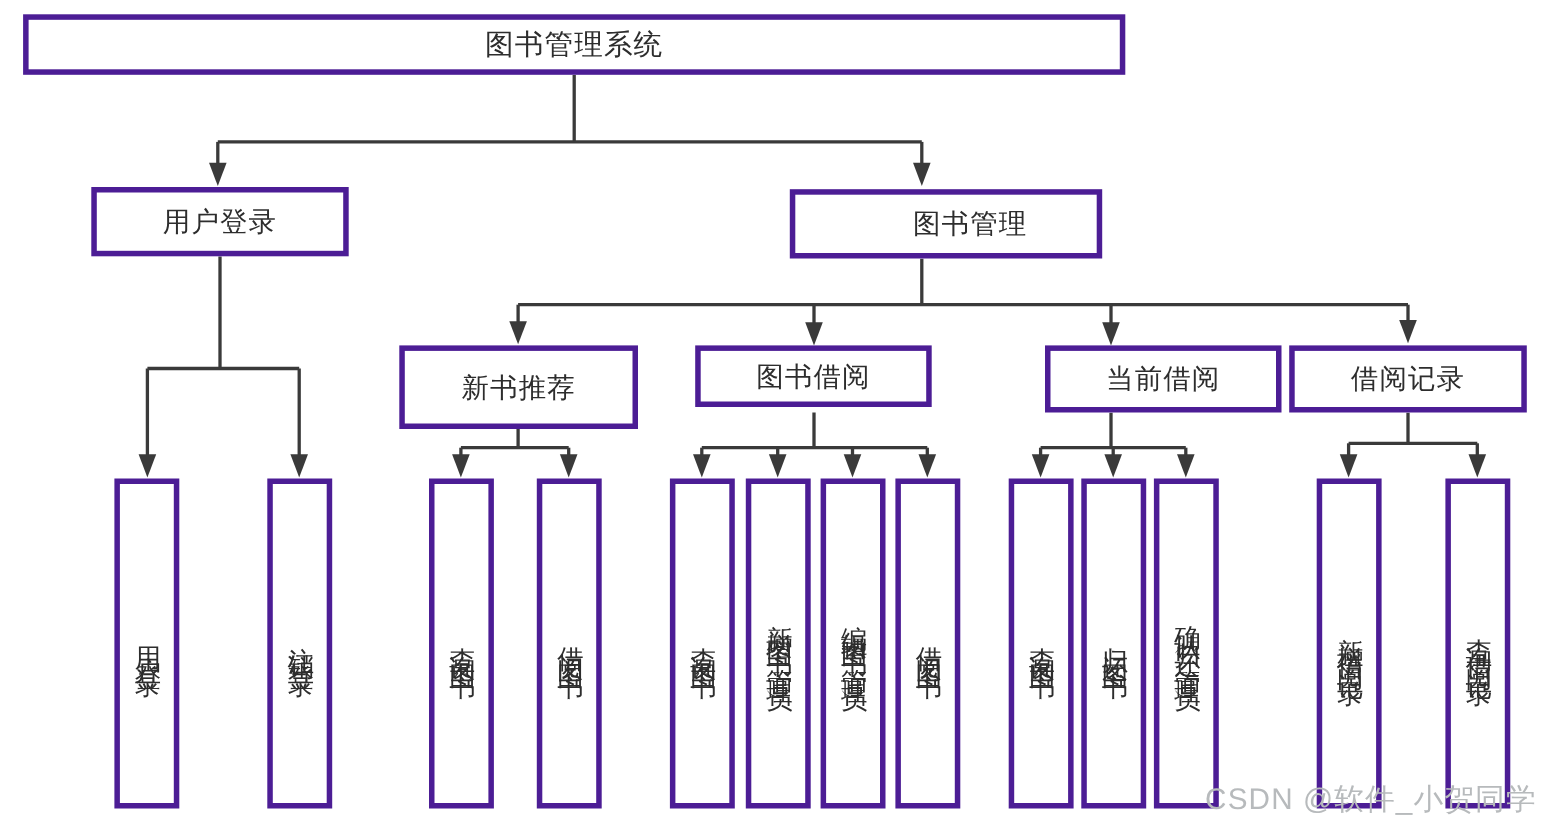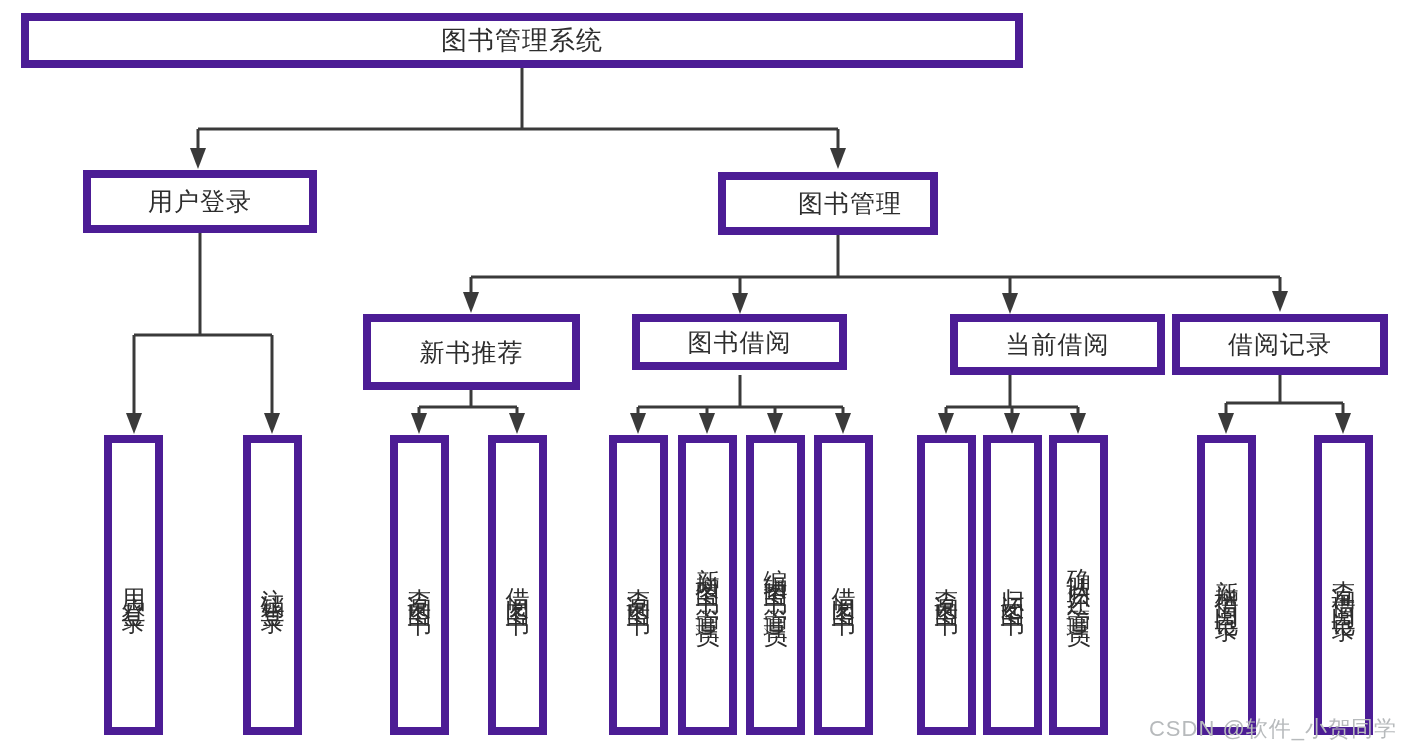--- a/index.html
+++ b/index.html
@@ -6,21 +6,21 @@
   #stage{
     position:relative;
     width:1405px;height:747px;
     background:#ffffff;
     font-family:"Liberation Sans","DejaVu Sans",sans-serif;
     overflow:hidden;
   }
   .node{
     position:absolute;
     box-sizing:border-box;
-    border:8px solid #4c1d95;
+    border:5px solid #4c1d95;
     background:#ffffff;
     display:flex;align-items:center;justify-content:center;
     color:#2d2d2d;
   }
   .hnode{font-size:25px;letter-spacing:1px;}
   .root{font-size:26px;}
   .leaf{
     width:59px;height:300px;top:435px;
   }
   .vtext{
@@ -34,21 +34,21 @@
   }
   #connectors{
     position:absolute;left:0;top:0;width:1405px;height:747px;
     pointer-events:none;
   }
   #connectors line{stroke:#3a3a3a;stroke-width:3;}
   #connectors polygon{fill:#3a3a3a;}
   #watermark{
     position:absolute;
     right:8px;bottom:3px;
-    font-size:22px;
+    font-size:27px;
     color:#b7babc;
     letter-spacing:1px;
     z-index:10;
   }
 </style>
 </head>
 <body>
 
 <div id="stage">
 
@@ -114,21 +114,21 @@
     <polygon points="1335,413 1351,413 1343,434"></polygon>
   </svg>
 
   <div class="node hnode root" style="left:21px;top:13px;width:1002px;height:55px;">
     <span>图书管理系统</span>
   </div>
 
   <div class="node hnode" style="left:83px;top:170px;width:234px;height:63px;">
     <span>用户登录</span>
   </div>
-  <div class="node hnode" style="left:718px;top:172px;width:220px;height:63px;padding-left:44px;">
+  <div class="node hnode" style="left:718px;top:172px;width:284px;height:63px;padding-left:44px;">
     <span>图书管理</span>
   </div>
 
   <div class="node hnode" style="left:363px;top:314px;width:217px;height:76px;">
     <span>新书推荐</span>
   </div>
   <div class="node hnode" style="left:632px;top:314px;width:215px;height:56px;">
     <span>图书借阅</span>
   </div>
   <div class="node hnode" style="left:950px;top:314px;width:215px;height:61px;">

